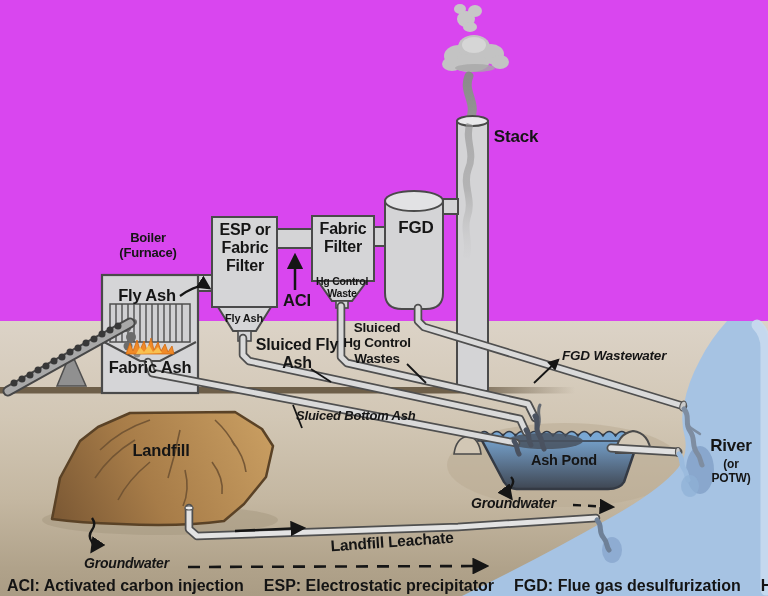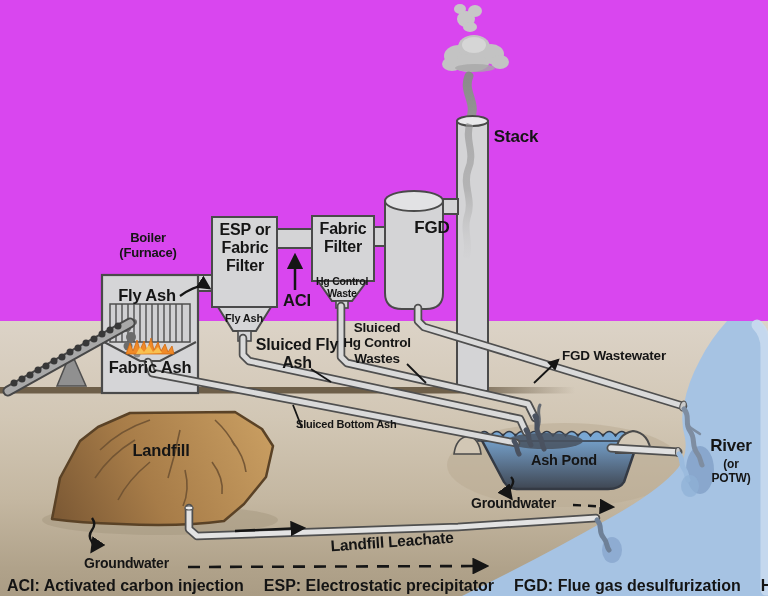--- a/index.html
+++ b/index.html
@@ -1,21 +1,21 @@
 <!DOCTYPE html>
 <html><head>
 <meta charset="utf-8">
 <style>
   html,body{margin:0;padding:0;background:#ffffff;}
   #stage{position:relative;width:768px;height:596px;overflow:hidden;background:#d946ef;
          font-family:"Liberation Sans",sans-serif;}
   #scene{position:absolute;left:0;top:0;}
   .lbl{position:absolute;font-weight:bold;color:#151515;white-space:pre-line;
        line-height:1.13;letter-spacing:-0.2px;text-align:center;transform:translateX(-50%);}
-  .lbl.la{transform:none;text-align:left;}
+  .lbl.la{transform:none;text-align:left;font-style:italic;}
   #legend{position:absolute;left:7px;top:577px;display:flex;gap:20px;
           font-size:16px;font-weight:bold;color:#141414;white-space:nowrap;}
 </style>
 </head>
 <body>
 
 <div id="stage">
 
 <svg id="scene" width="768" height="596" viewBox="0 0 768 596">
   <defs>
@@ -224,28 +224,28 @@
 <div class="lbl" style="left:150px;top:358px;font-size:16.5px;">Fabric Ash</div>
 <div class="lbl" style="left:245px;top:221px;font-size:16px;">ESP or
 Fabric
 Filter</div>
 <div class="lbl" style="left:244px;top:312px;font-size:11px;">Fly Ash</div>
 <div class="lbl" style="left:297px;top:291px;font-size:16.5px;">ACI</div>
 <div class="lbl" style="left:343px;top:220px;font-size:16px;">Fabric
 Filter</div>
 <div class="lbl" style="left:342px;top:276px;font-size:10.5px;">Hg Control
 Waste</div>
-<div class="lbl" style="left:416px;top:218px;font-size:17px;margin-left:16px;">FGD</div>
+<div class="lbl" style="left:416px;top:218px;font-size:17px;">FGD</div>
 <div class="lbl" style="left:297px;top:336px;font-size:16px;">Sluiced Fly
 Ash</div>
 <div class="lbl" style="left:377px;top:320px;font-size:13.5px;">Sluiced
 Hg Control
 Wastes</div>
 <div class="lbl la" style="left:562px;top:348px;font-size:13.5px;">FGD Wastewater</div>
-<div class="lbl la" style="left:296px;top:418px;font-size:11px;">Sluiced Bottom Ash</div>
+<div class="lbl la" style="left:296px;top:409px;font-size:13px;">Sluiced Bottom Ash</div>
 <div class="lbl" style="left:161px;top:441px;font-size:16.5px;">Landfill</div>
 <div class="lbl" style="left:564px;top:452px;font-size:14.5px;">Ash Pond</div>
 <div class="lbl" style="left:731px;top:436px;font-size:17px;">River</div>
 <div class="lbl" style="left:731px;top:458px;font-size:12px;">(or POTW)</div>
 <div class="lbl la" style="left:471px;top:496px;font-size:14px;">Groundwater</div>
 <div class="lbl la" style="left:84px;top:556px;font-size:14px;">Groundwater</div>
 <div class="lbl" style="left:392px;top:533px;font-size:15.5px;transform:translateX(-50%) rotate(-4deg);">Landfill Leachate</div>
 
 <div id="legend">
   <span>ACI: Activated carbon injection</span>

